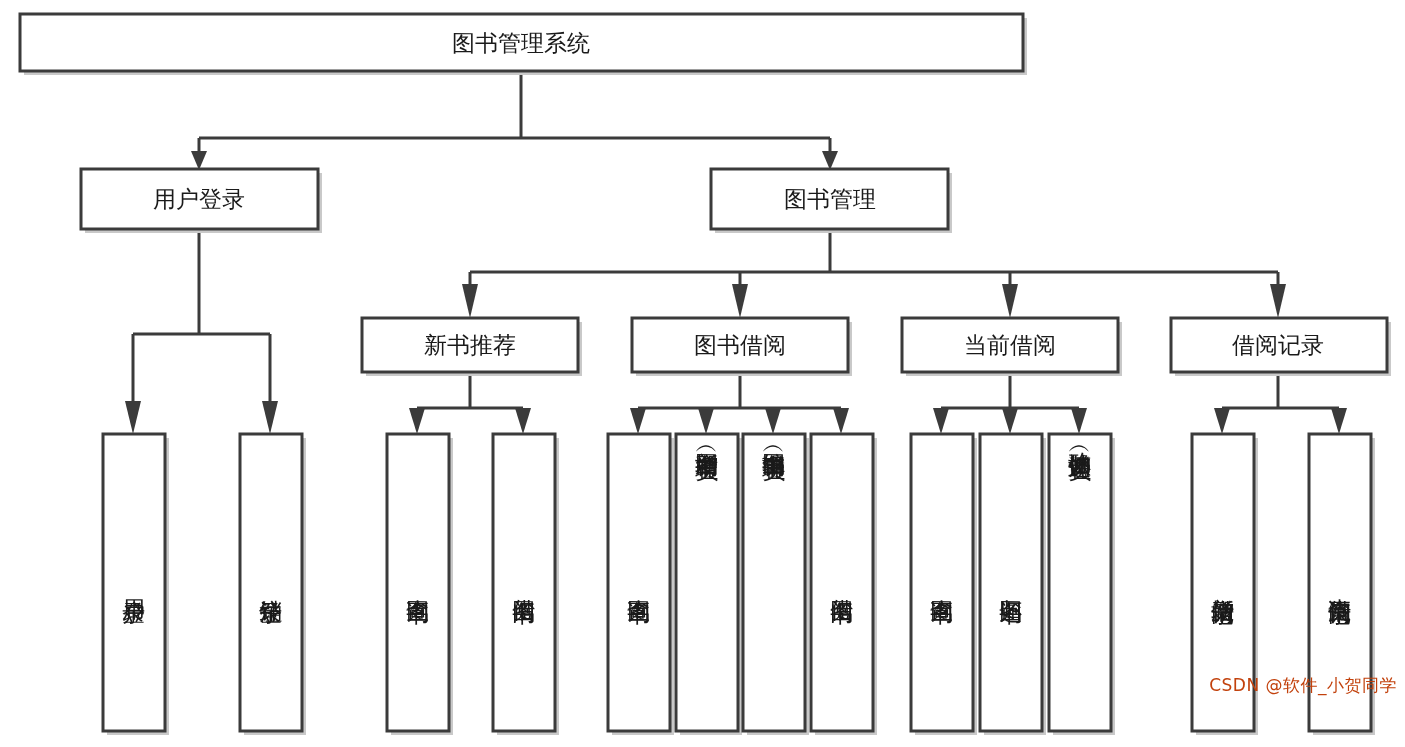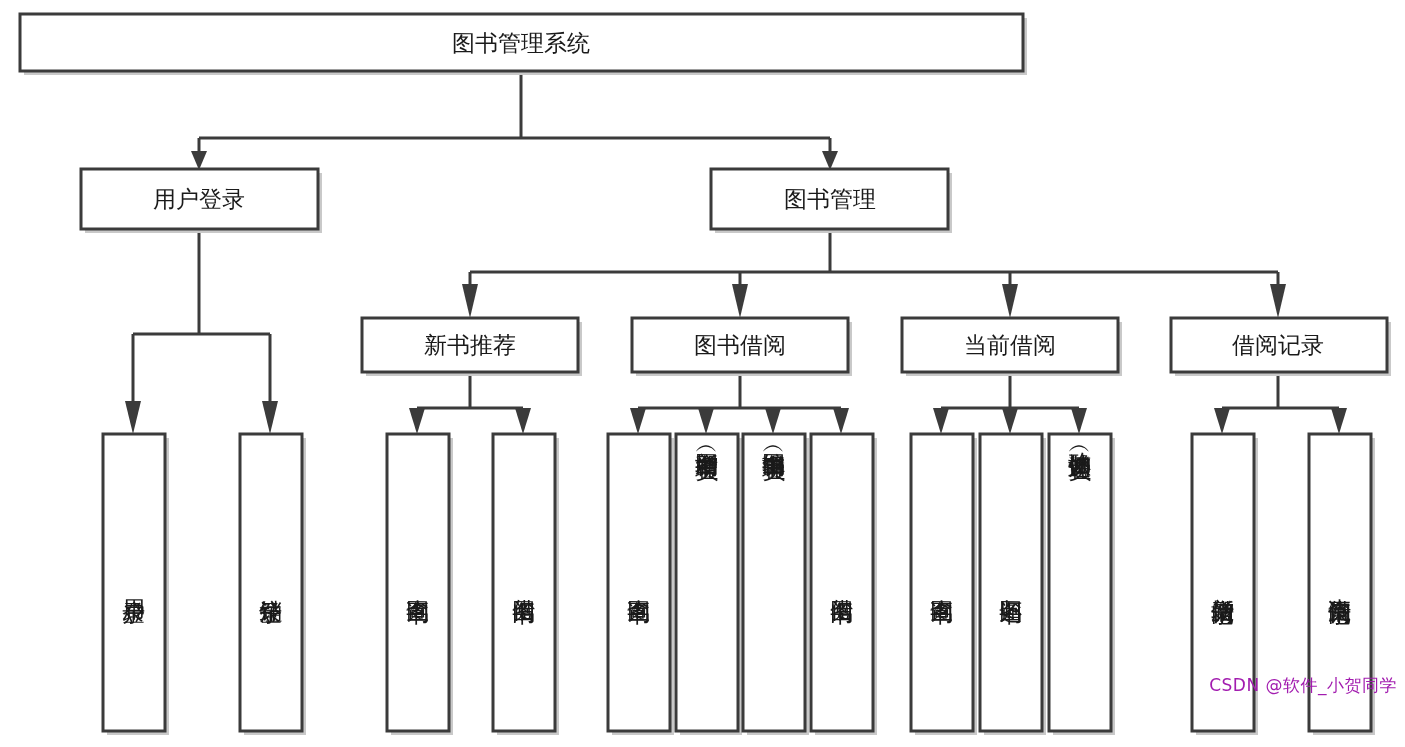--- a/index.html
+++ b/index.html
@@ -70,21 +70,21 @@
     letter-spacing: 1px;
     color: #1a1a1a;
     white-space: nowrap;
   }
   .watermark {
     position: absolute;
     right: 8px;
     bottom: 4px;
     font-family: "DejaVu Sans", "Liberation Sans", sans-serif;
     font-size: 17px;
-    color: #a21caf;
+    color: #c2410c;
     letter-spacing: 0.5px;
     white-space: nowrap;
   }
 </style>
 </head>
 <body>
 
 <div id="diagram-root">
 
   <svg class="diagram" viewBox="0 0 1405 747">

